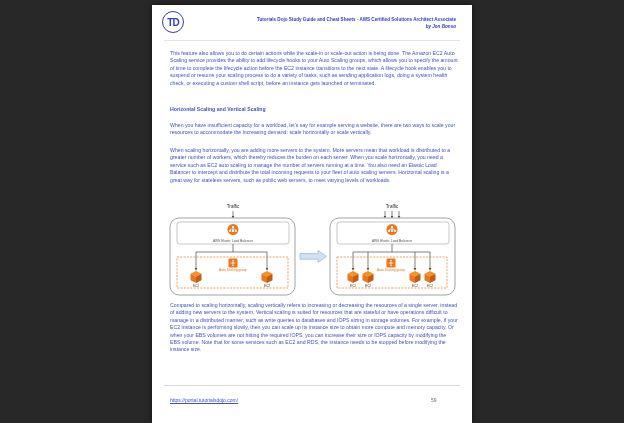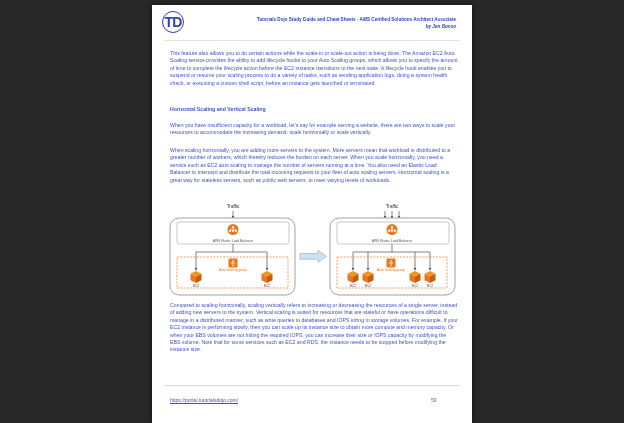--- a/index.html
+++ b/index.html
@@ -13,21 +13,21 @@
   body{background:#282828;font-family:"Liberation Sans",sans-serif;position:relative;}
   .page{
     position:absolute;left:152px;top:5px;width:320px;height:418px;
     background:#ffffff;box-shadow:0 0 6px rgba(0,0,0,0.6);
   }
   .abs{position:absolute;}
   
   .logo{
     left:10px;top:6px;width:22px;height:22px;border:1.6px solid #2e3fbe;border-radius:50%;
     display:flex;align-items:center;justify-content:center;
-    color:#2e3fbe;font-weight:bold;font-size:14px;letter-spacing:-0.8px;
+    color:#2e3fbe;font-weight:bold;font-size:10px;letter-spacing:-0.8px;
   }
   .title-block{right:16px;top:12px;width:262px;text-align:right;color:#2e3fbe;}
   .title-line{font-size:4.6px;font-weight:bold;line-height:6.5px;}
   .byline{font-size:4.6px;font-weight:bold;font-style:italic;line-height:6.5px;}
   .divider{left:12px;top:35px;width:296px;height:1px;background:#e2e2e2;}
   .footer-divider{left:12px;top:380px;width:296px;height:1px;background:#d8d8d8;}
   
   .para{
     left:18px;width:288px;font-size:5.2px;line-height:7.4px;color:var(--blue);
     text-align:left;

